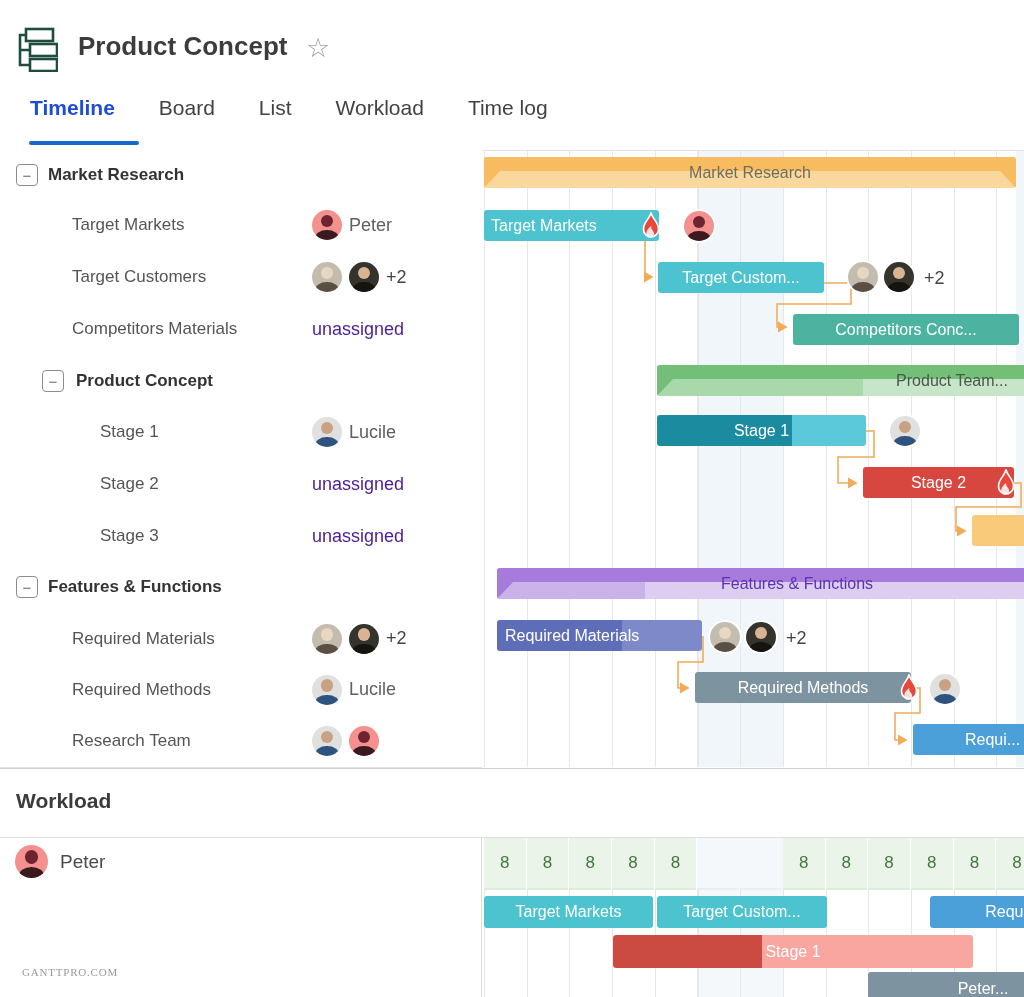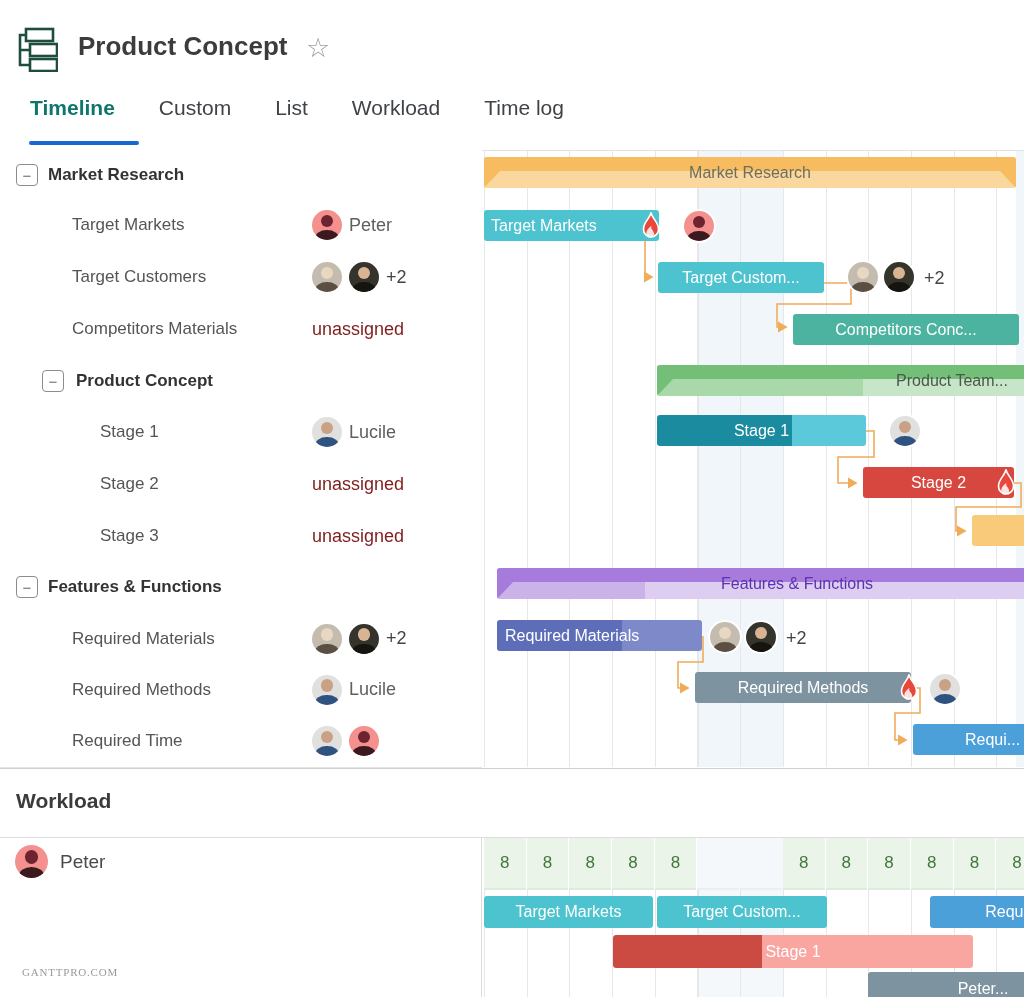--- a/index.html
+++ b/index.html
@@ -8,36 +8,36 @@
   .abs{position:absolute;}
 
   
   .title{position:absolute;left:78px;top:31px;font-size:26px;font-weight:700;color:#3c3c3c;}
   .star{position:absolute;left:306px;top:32px;font-size:27px;color:#9aa0a6;}
   .logo{position:absolute;left:16px;top:26px;}
 
   
   .tabs{position:absolute;left:30px;top:96px;display:flex;gap:44px;font-size:21px;color:#3f4347;}
   .tab{cursor:pointer;}
-  .tab.active{color:#0f766e;font-weight:700;}
+  .tab.active{color:#1d4ed8;font-weight:700;}
   .tab-underline{position:absolute;left:29px;top:141px;width:110px;height:4px;background:#1769d0;border-radius:2px;}
 
   
   .hline{position:absolute;height:1px;background:#e2e2e2;}
   .vline{position:absolute;width:1px;background:#dcdcdc;}
 
   
   .lrow{position:absolute;left:0;width:482px;border-bottom:1px solid #e4e4e4;background:#fff;}
   .lrow .name{position:absolute;top:50%;transform:translateY(-50%);font-size:17px;color:#555;white-space:nowrap;}
   .lrow.group .name{font-weight:700;color:#333;}
   .collapse{position:absolute;top:50%;transform:translateY(-50%);width:22px;height:22px;border:1.5px solid #8c8c8c;
             border-radius:4px;color:#6b6b6b;font-size:15px;line-height:21px;text-align:center;background:#fff;box-sizing:border-box;}
   .assign{position:absolute;left:312px;top:50%;transform:translateY(-50%);display:flex;align-items:center;gap:7px;
           font-size:18px;color:#5f5f5f;white-space:nowrap;}
-  .assign .unas{color:#7f1d1d;text-align:right;}
+  .assign .unas{color:#4c1d95;text-align:right;}
   .assign .plus{color:#444;}
 
   
   .avatar{width:30px;height:30px;border-radius:50%;position:relative;overflow:hidden;flex:0 0 auto;background:var(--bg);}
   .avatar::before{content:"";position:absolute;left:50%;top:16%;width:42%;height:42%;margin-left:-21%;
                   border-radius:50%;background:var(--head);}
   .avatar::after{content:"";position:absolute;left:50%;bottom:-22%;width:78%;height:55%;margin-left:-39%;
                  border-radius:50%;background:var(--body);}
   .av-peter{--bg:#f4908d;--head:#6e2430;--body:#3a1a1e;}
   .av-lucile{--bg:#e0e0de;--head:#c9a184;--body:#2f5380;}
@@ -100,21 +100,21 @@
     <rect x="14" y="18" width="27" height="12"></rect>
     <rect x="14" y="33" width="27" height="12"></rect>
     <path d="M10 9 H4 V39 H14 M4 24 H14"></path>
   </g>
 </svg>
 <div class="title">Product Concept</div>
 <div class="star">☆</div>
 
 <div class="tabs">
   <div class="tab active">Timeline</div>
-  <div class="tab">Custom</div>
+  <div class="tab">Board</div>
   <div class="tab">List</div>
   <div class="tab">Workload</div>
   <div class="tab">Time log</div>
 </div>
 <div class="tab-underline"></div>
 <div class="hline" style="left:0;top:150px;width:1024px;"></div>
 
 <div class="weekend" style="left:698px;top:151px;width:86px;height:616px;"></div>
 <div class="weekend" style="left:1016px;top:151px;width:8px;height:616px;"></div>
 <div class="grid" style="left:484px;top:151px;width:540px;height:616px;"></div>
@@ -184,21 +184,21 @@
   </div>
 </div>
 <div class="lrow" style="top:664px;height:51px;">
   <div class="name" style="left:72px;">Required Methods</div>
   <div class="assign">
     <span class="avatar av-lucile"></span>
     <span>Lucile</span>
   </div>
 </div>
 <div class="lrow" style="top:715px;height:52px;">
-  <div class="name" style="left:72px;">Required Time</div>
+  <div class="name" style="left:72px;">Research Team</div>
   <div class="assign">
     <span class="avatar av-lucile"></span>
     <span class="avatar av-peter"></span>
   </div>
 </div>
 
 <svg class="connectors" width="540" height="620">
   <defs>
     <marker id="arr" markerWidth="8" markerHeight="8" refX="5" refY="3.5" orient="auto">
       <path d="M0 0 L6 3.5 L0 7 Z" fill="#f0ac59"></path>

